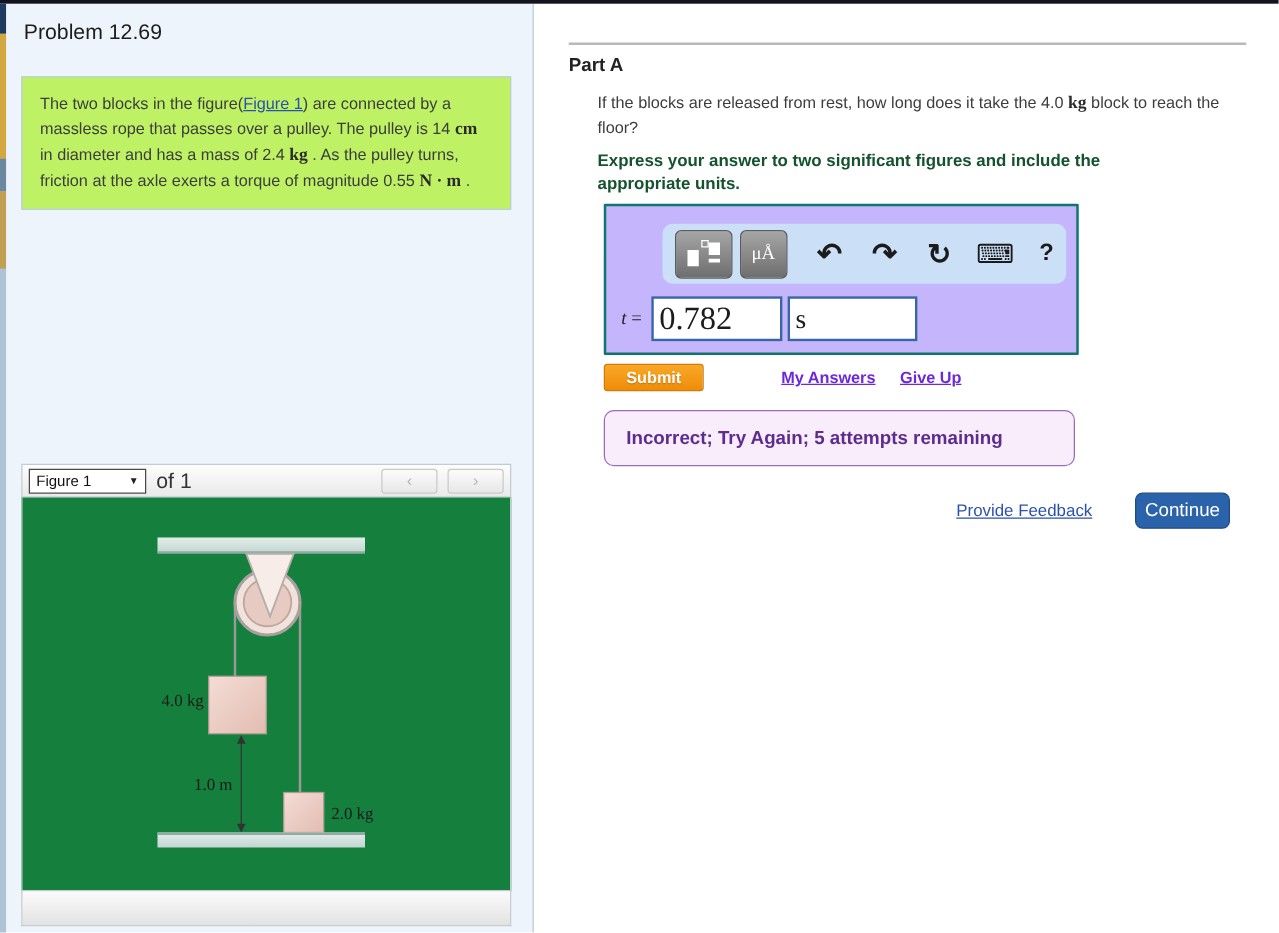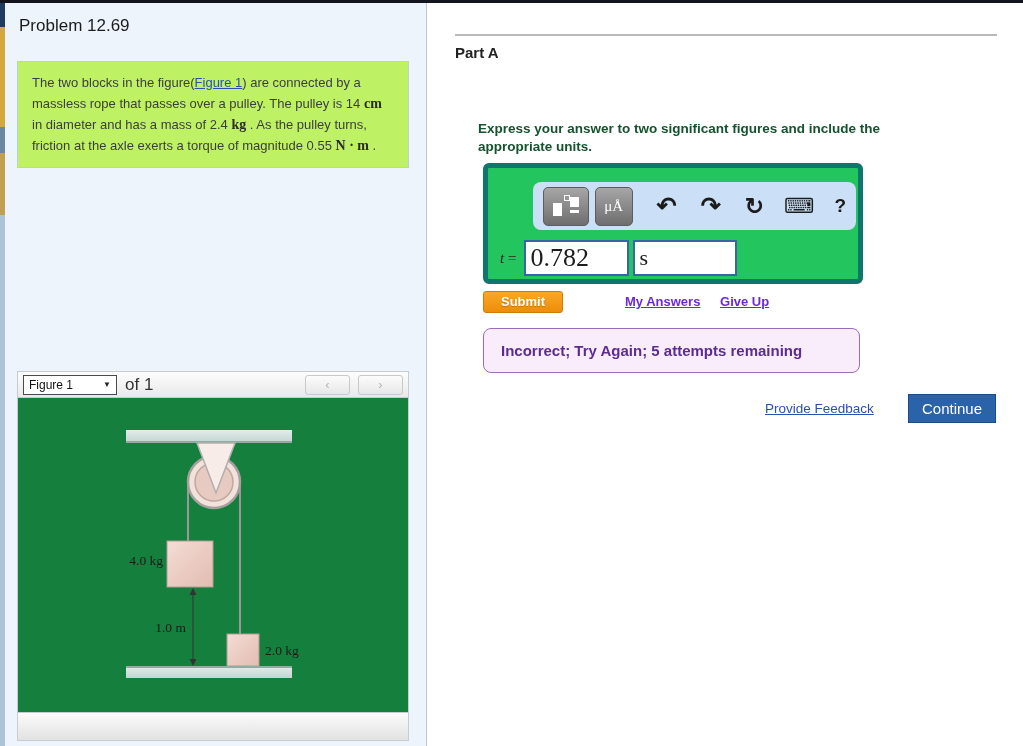--- a/index.html
+++ b/index.html
@@ -66,21 +66,21 @@
   .right-panel { position:absolute; left:428px; top:0; width:595px; height:746px; background:#fff; }
   .top-rule { position:absolute; left:27px; top:31px; width:542px; height:2px; background:#b9b9b9; }
   .part-heading { position:absolute; left:27px; top:41px; font-size:15px; font-weight:bold; color:#222; }
   .question { position:absolute; left:50px; top:70px; width:505px; font-size:13px; color:#3d3d3d; line-height:1.4; }
   .q-serif { font-family:"Liberation Serif", serif; font-weight:bold; font-size:14px; color:#2b2b2b; }
   .instruction { position:absolute; left:50px; top:117px; width:440px; font-size:13.5px; font-weight:bold; color:#14532d; line-height:1.3; }
 
   
   .answer-box {
     position:absolute; left:55px; top:160px; width:380px; height:121px;
-    background:#22c55e; border:5px solid #0f766e; border-radius:6px;
+    background:#c4b5fd; border:2px solid #0f766e; border-radius:1px;
   }
   .eq-toolbar {
     position:absolute; left:45px; top:14px; width:323px; height:48px;
     background:#cbe0f7; border-radius:8px; display:flex; align-items:center; padding:0 10px;
   }
   .gray-btn {
     height:39px; border:1px solid #5c5c5c; border-radius:5px;
     background:linear-gradient(#a6a6a6,#6e6e6e);
     display:flex; align-items:center; justify-content:center; cursor:pointer;
   }
@@ -122,22 +122,22 @@
     background:#f9edfb; border:1px solid #9b6cbd; border-radius:8px;
     display:flex; align-items:center; padding-left:17px;
     font-size:15px; font-weight:bold; color:#5c2c8f;
   }
 
   .provide-feedback {
     position:absolute; left:337px; top:398px; font-size:13.5px;
     color:#2a50b0; text-decoration:underline; cursor:pointer;
   }
   .continue-btn {
-    position:absolute; left:480px; top:391px; width:88px; height:29px;
-    background:#2a63a9; border:1px solid #1d4c86; border-radius:0;
+    position:absolute; left:480px; top:391px; width:76px; height:29px;
+    background:#2a63a9; border:1px solid #1d4c86; border-radius:6px;
     color:#fff; font-size:15px; text-align:center; line-height:27px; cursor:pointer;
   }
 
   
   .fig-label { font-family:"Liberation Serif", serif; font-size:13.5px; fill:#1a1a1a; }
 </style>
 </head>
 <body>
 
 <div class="app">
@@ -210,20 +210,23 @@
       </svg>
     </div>
     <div class="fig-footer"></div>
   </div>
 
   <div class="right-panel">
 
     <div class="top-rule"></div>
     <div class="part-heading">Part A</div>
 
+    <div class="question">
+      <span>If the blocks are released from rest, how long does it take the 4.0 </span><span class="q-serif">kg</span><span> block to reach the floor?</span>
+    </div>
 
     <div class="instruction">Express your answer to two significant figures and include the appropriate units.</div>
 
     <div class="answer-box">
       <div class="eq-toolbar">
         <div class="gray-btn btn-templates">
           <div class="tpl-icon">
             <span class="r1"></span>
               <span class="r2"></span>
               <span class="r3"></span>

